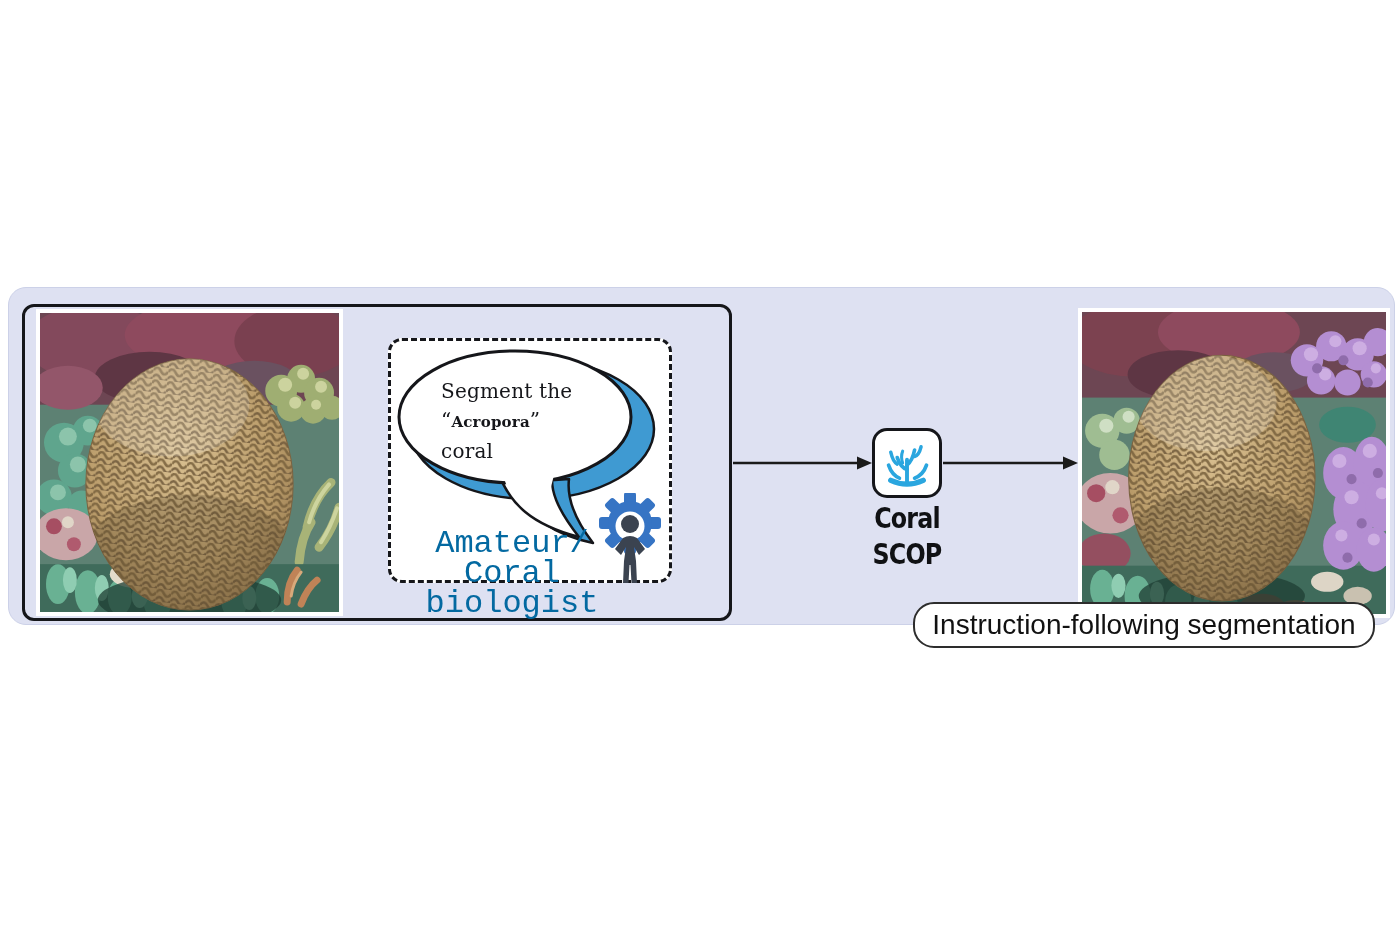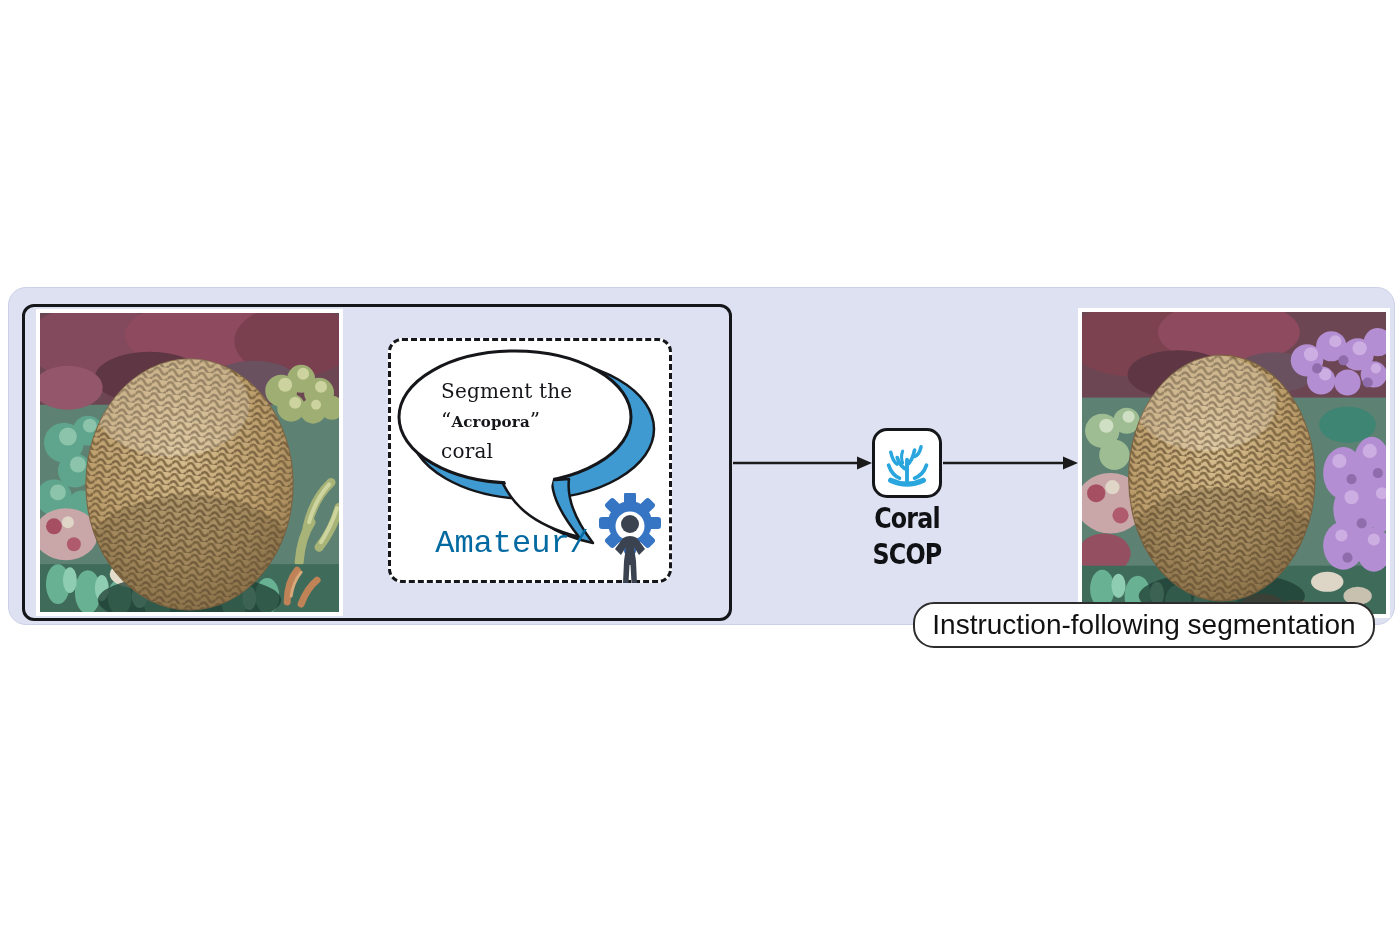--- a/index.html
+++ b/index.html
@@ -212,20 +212,21 @@
     </svg>
 
     <div class="abs bubble-text">
       <div>Segment the</div>
       <div><span>“</span><span class="bubble-term">Acropora</span><span>”</span></div>
       <div>coral</div>
     </div>
 
     <div id="user-role" class="abs">
       <div>Amateur/</div>
+      <div>Coral biologist</div>
     </div>
 
     <svg id="person-gear" class="abs" viewBox="0 0 72 92">
       <g transform="translate(37,30)" fill="#3674c4">
         <g>
           <rect x="-6" y="-31" width="12" height="14" rx="3"></rect>
           <rect x="-6" y="-31" width="12" height="14" rx="3" transform="rotate(45)"></rect>
           <rect x="-6" y="-31" width="12" height="14" rx="3" transform="rotate(90)"></rect>
           <rect x="-6" y="-31" width="12" height="14" rx="3" transform="rotate(135)"></rect>
           <rect x="-6" y="-31" width="12" height="14" rx="3" transform="rotate(180)"></rect>

